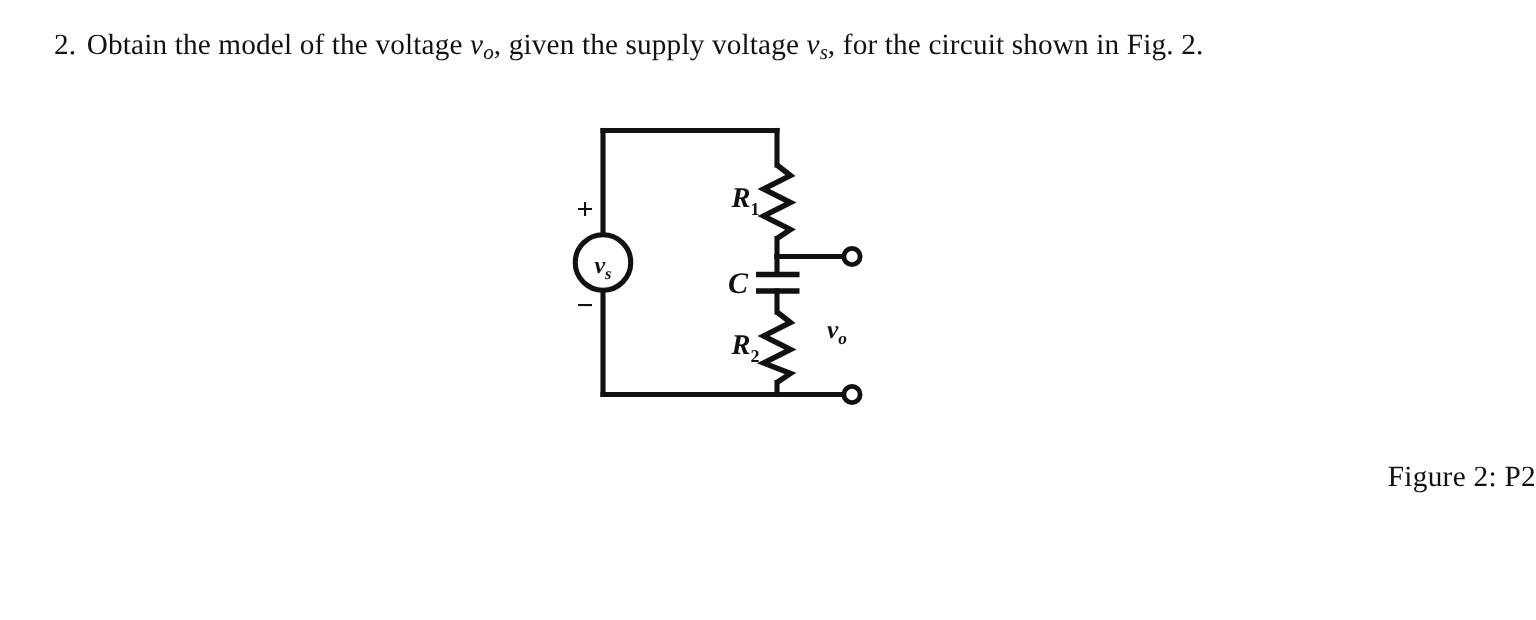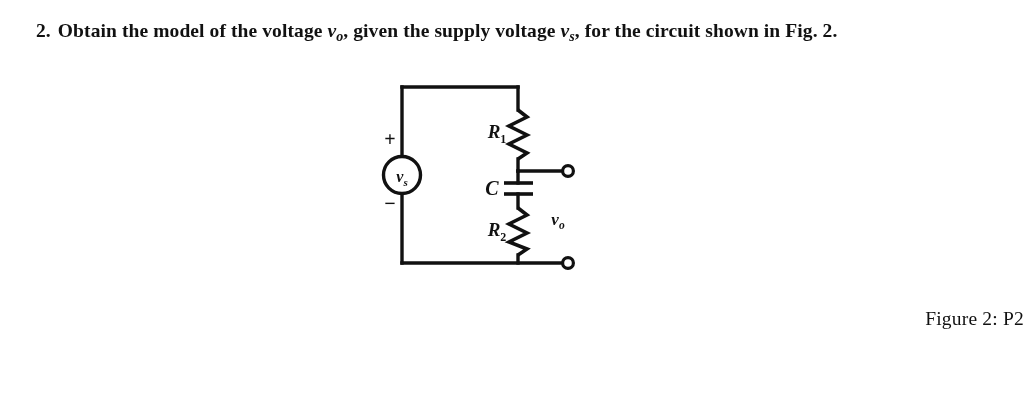--- a/index.html
+++ b/index.html
@@ -19,21 +19,20 @@
   
   #problem-line {
     position: absolute;
     left: 36px;
     top: 18px;
     width: 960px;
     font-size: 19.5px;
     line-height: 26px;
     white-space: nowrap;
     letter-spacing: 0.1px;
-    font-weight: bold;
   }
   #problem-line .num {
     margin-right: 7px;
   }
   .mathvar {
     font-style: italic;
     font-family: "Liberation Serif", "DejaVu Serif", serif;
   }
   .mathvar .sub {
     font-size: 0.72em;

